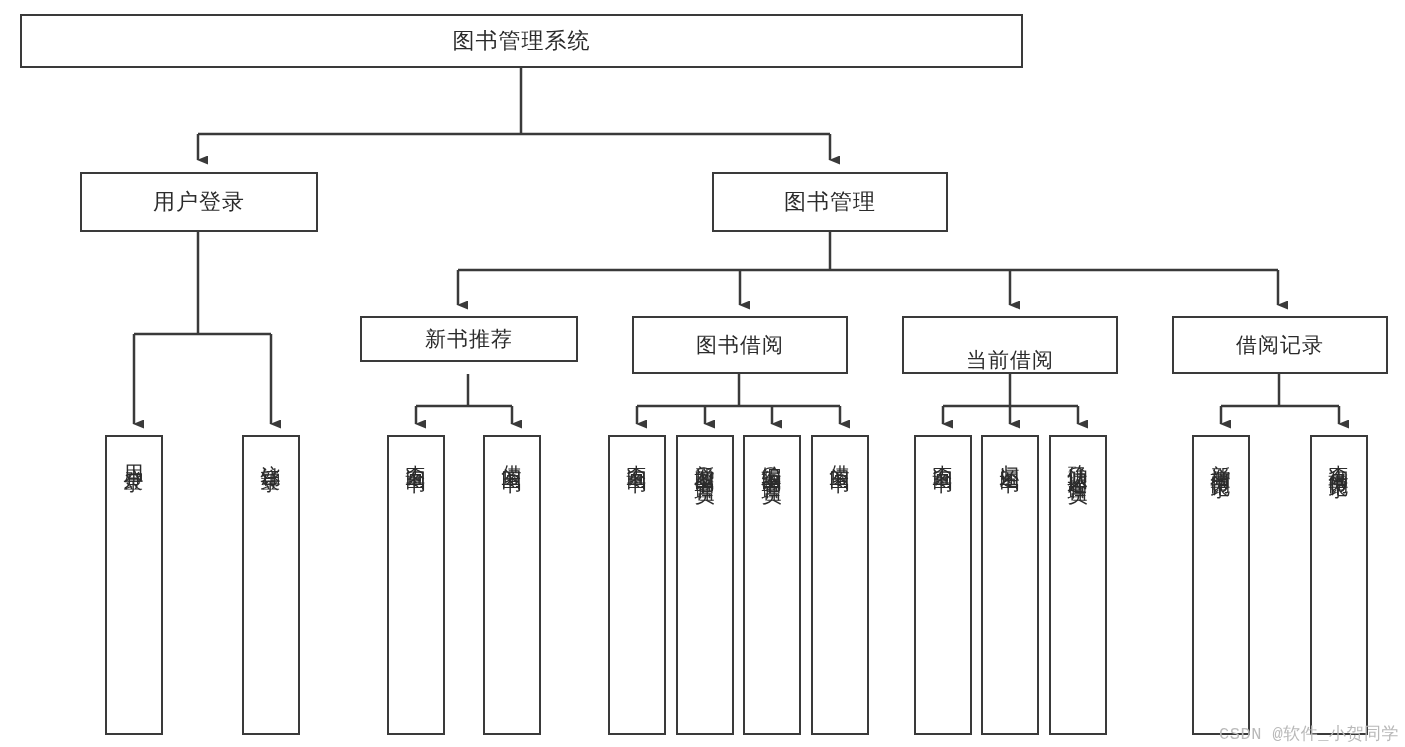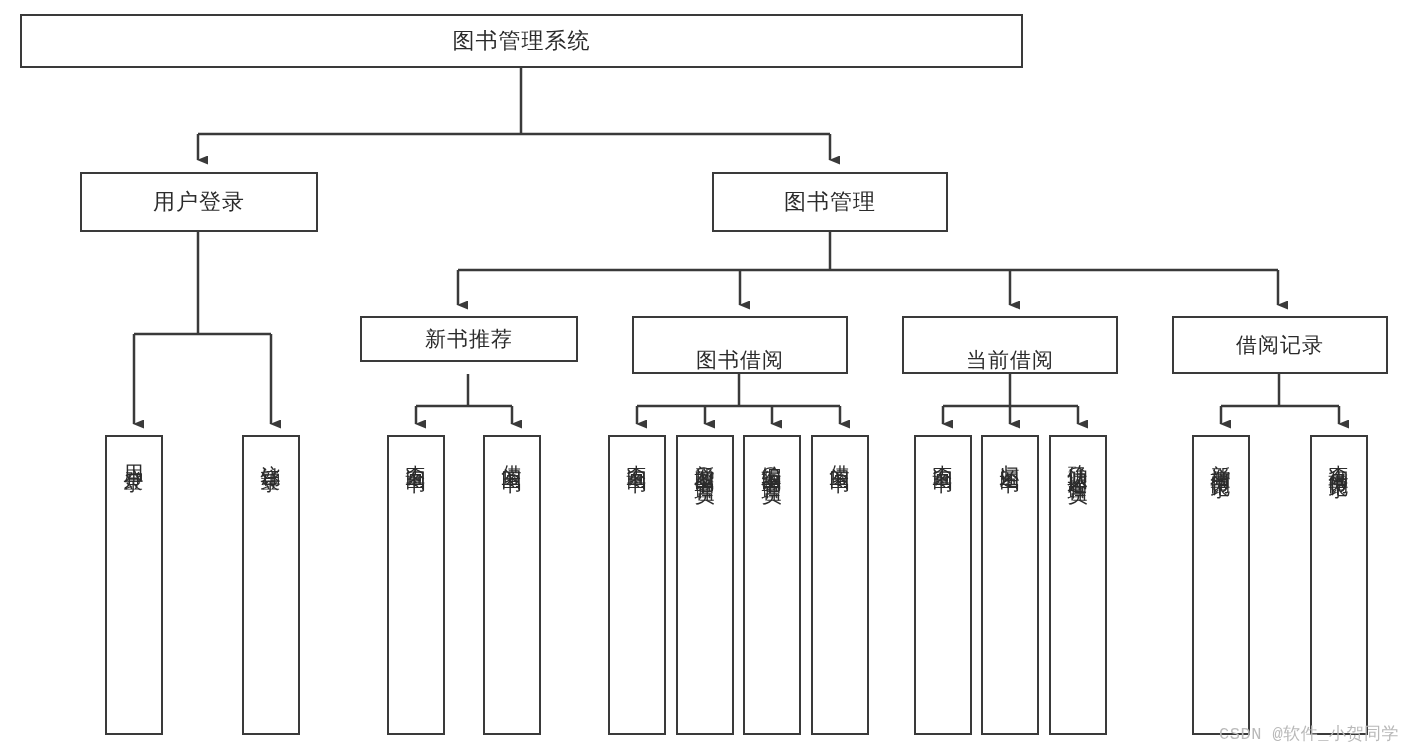--- a/index.html
+++ b/index.html
@@ -143,21 +143,21 @@
   <div class="node level2" style="left:80px; top:172px; width:238px; height:60px;">
     <span class="node-label">用户登录</span>
   </div>
   <div class="node level2" style="left:712px; top:172px; width:236px; height:60px;">
     <span class="node-label">图书管理</span>
   </div>
 
   <div class="node level3" style="left:360px; top:316px; width:218px; height:46px;">
     <span class="node-label">新书推荐</span>
   </div>
-  <div class="node level3" style="left:632px; top:316px; width:216px; height:58px;align-items:flex-end;">
+  <div class="node level3" style="left:632px; top:316px; width:216px; height:58px;">
     <span class="node-label">图书借阅</span>
   </div>
   <div class="node level3" style="left:902px; top:316px; width:216px; height:58px;align-items:flex-end;">
     <span class="node-label">当前借阅</span>
   </div>
   <div class="node level3" style="left:1172px; top:316px; width:216px; height:58px;">
     <span class="node-label">借阅记录</span>
   </div>
 
   <div class="node vertical" style="left:105px; top:435px; width:58px; height:300px;">

